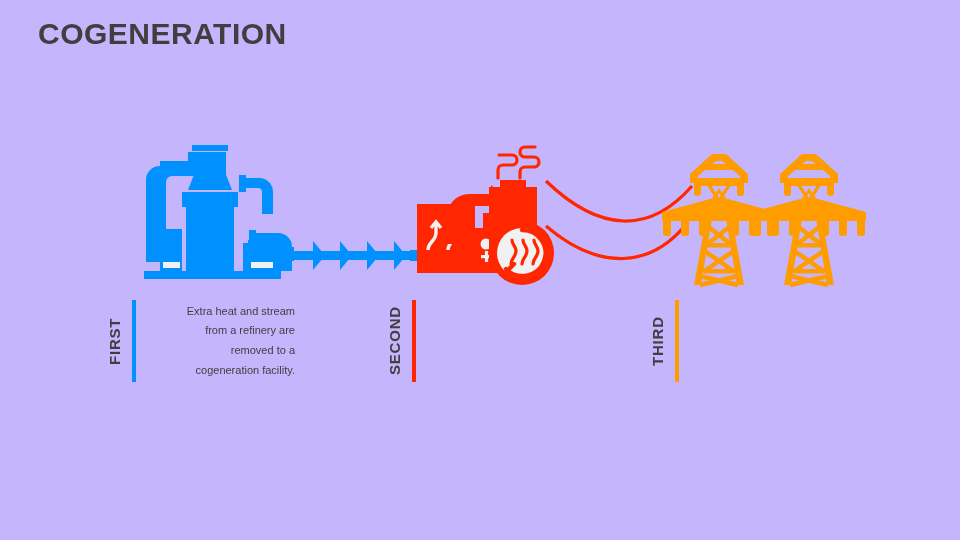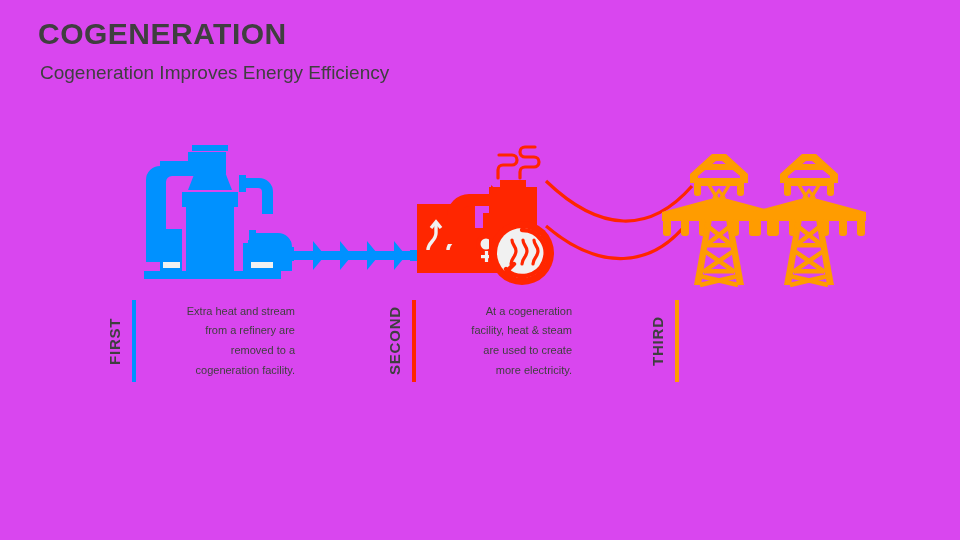--- a/index.html
+++ b/index.html
@@ -11,21 +11,21 @@
     height: 540px;
     background: #f1f1f1;
     font-family: "Liberation Sans", sans-serif;
     overflow: hidden;
     position: relative;
   }
 
   .slide {
     position: absolute;
     inset: 0;
-    background: #d946ef;
+    background: #c4b5fd;
   }
 
   
   .title {
     position: absolute;
     left: 38px;
     top: 17px;
     font-size: 30px;
     font-weight: bold;
     letter-spacing: 0.5px;
@@ -93,21 +93,20 @@
   #step-first  .step-text { width: 148px; }
   #step-second .step-text { width: 145px; }
   #step-third  .step-text { width: 163px; }
 </style>
 </head>
 <body>
 
 <div class="slide">
 
   <div class="title">COGENERATION</div>
-  <div class="subtitle">Cogeneration Improves Energy Efficiency</div>
 
   <svg class="art" viewBox="0 0 960 540">
 
     <g>
       <rect x="283" y="251" width="136" height="9" fill="#0091ff"></rect>
       <rect x="283" y="241" width="8" height="29" fill="#0091ff"></rect>
       <path d="M313 241 L325 255.5 L313 270 L313 260 L317 255.5 L313 251 Z" fill="#0091ff"></path>
       <path d="M340 241 L352 255.5 L340 270 L340 260 L344 255.5 L340 251 Z" fill="#0091ff"></path>
       <path d="M367 241 L379 255.5 L367 270 L367 260 L371 255.5 L367 251 Z" fill="#0091ff"></path>
       <path d="M394 241 L406 255.5 L394 270 L394 260 L398 255.5 L394 251 Z" fill="#0091ff"></path>
@@ -265,24 +264,20 @@
     <div class="step-bar" style="background:#0091ff"></div>
     <div class="step-text">Extra heat and stream
 from a refinery are
 removed to a
 cogeneration facility.</div>
   </div>
 
   <div class="step" id="step-second">
     <div class="step-ordinal">SECOND</div>
     <div class="step-bar" style="background:#ff2600"></div>
-    <div class="step-text">At a cogeneration
-facility, heat &amp; steam
-are used to create
-more electricity.</div>
   </div>
 
   <div class="step" id="step-third">
     <div class="step-ordinal">THIRD</div>
     <div class="step-bar" style="background:#ff9c00"></div>
   </div>
 
 </div>
 
 </body></html>

